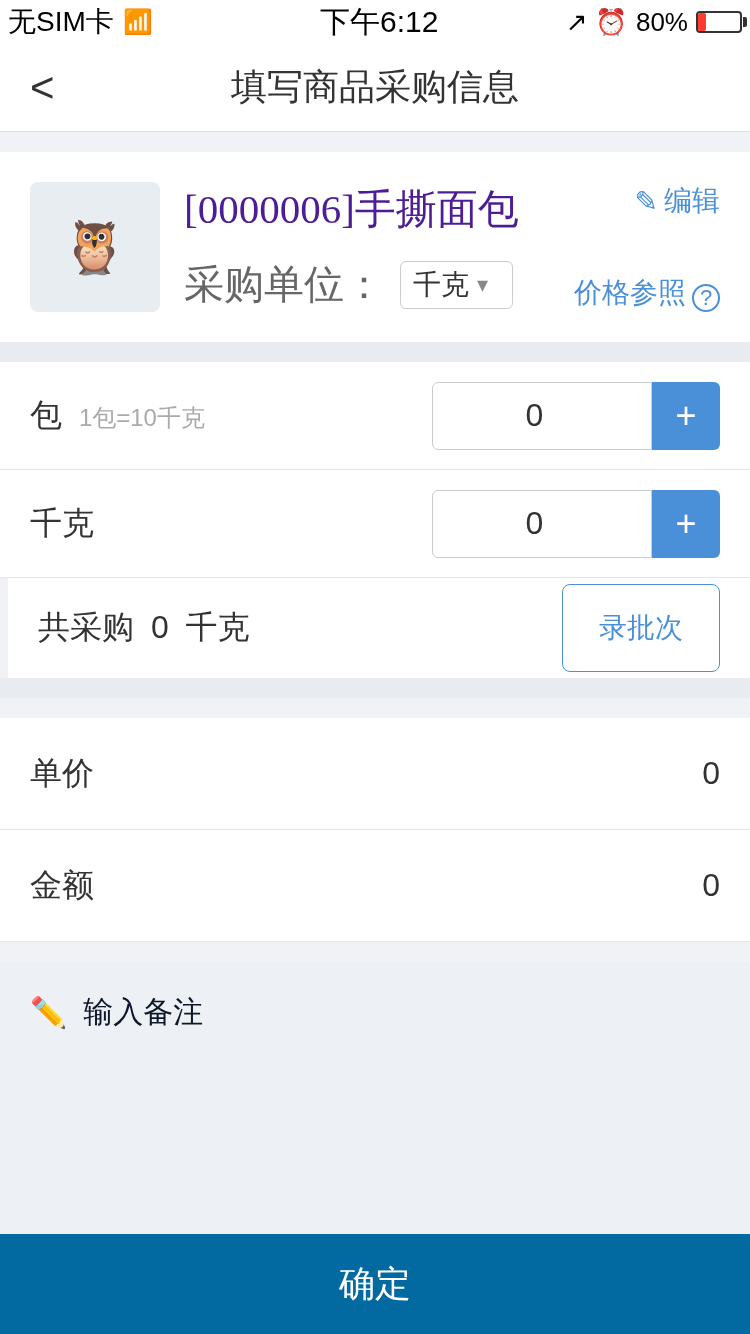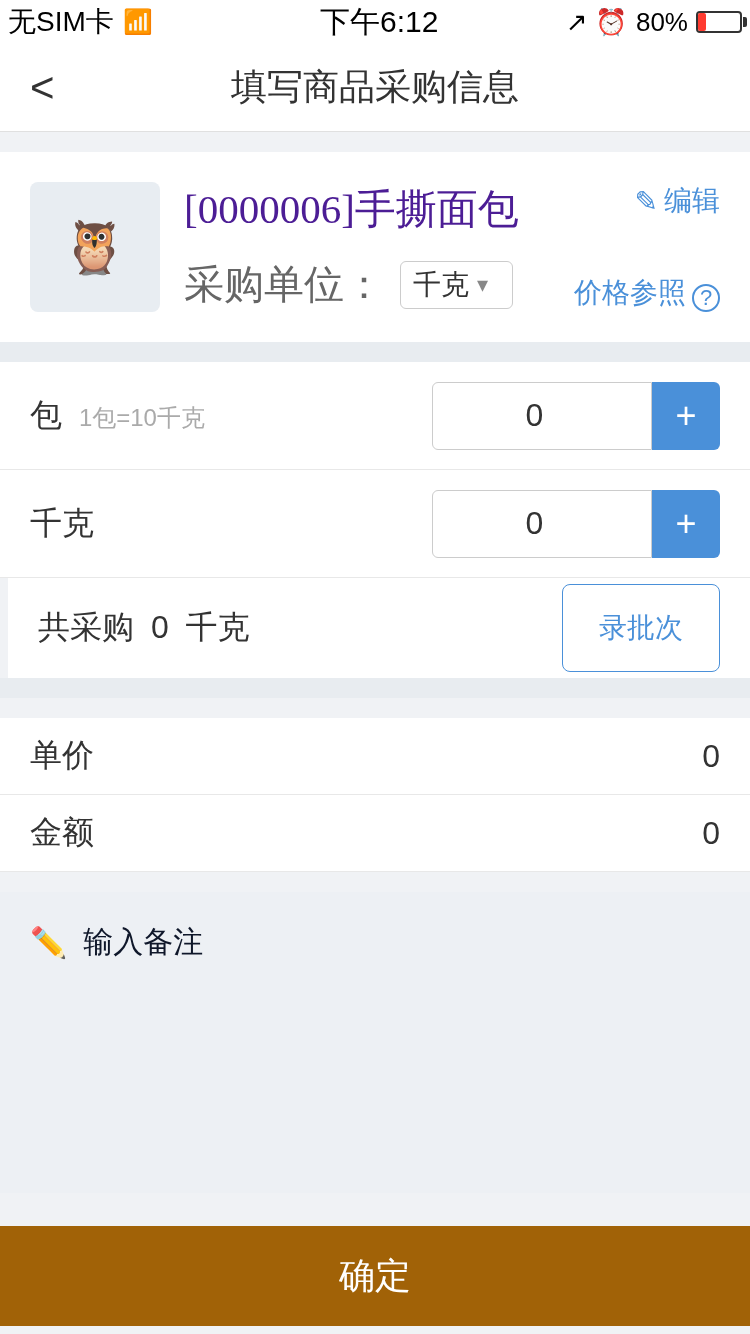--- a/index.html
+++ b/index.html
@@ -221,21 +221,21 @@
 
     
     .price-section {
       background: #fff;
       margin-top: 20px;
     }
     .price-row {
       display: flex;
       align-items: center;
       padding: 0 30px;
-      height: 77px;
+      height: 112px;
       border-bottom: 1px solid #e8e8e8;
     }
     .price-row-label {
       flex: 1;
       font-size: 32px;
       color: #333;
     }
     .price-row-value {
       font-size: 32px;
       color: #333;
@@ -263,25 +263,25 @@
     
     .bottom-area {
       flex: 1;
       background: #edf0f4;
       min-height: 200px;
     }
 
     
     .confirm-btn {
       position: fixed;
-      bottom: 8px;
+      bottom: 0;
       left: 0;
       width: 750px;
       height: 100px;
-      background: #a16207;
+      background: #0369a1;
       color: #fff;
       font-size: 36px;
       border: none;
       cursor: pointer;
       display: flex;
       align-items: center;
       justify-content: center;
     }
 
     .wifi-icon { font-size: 24px; }

